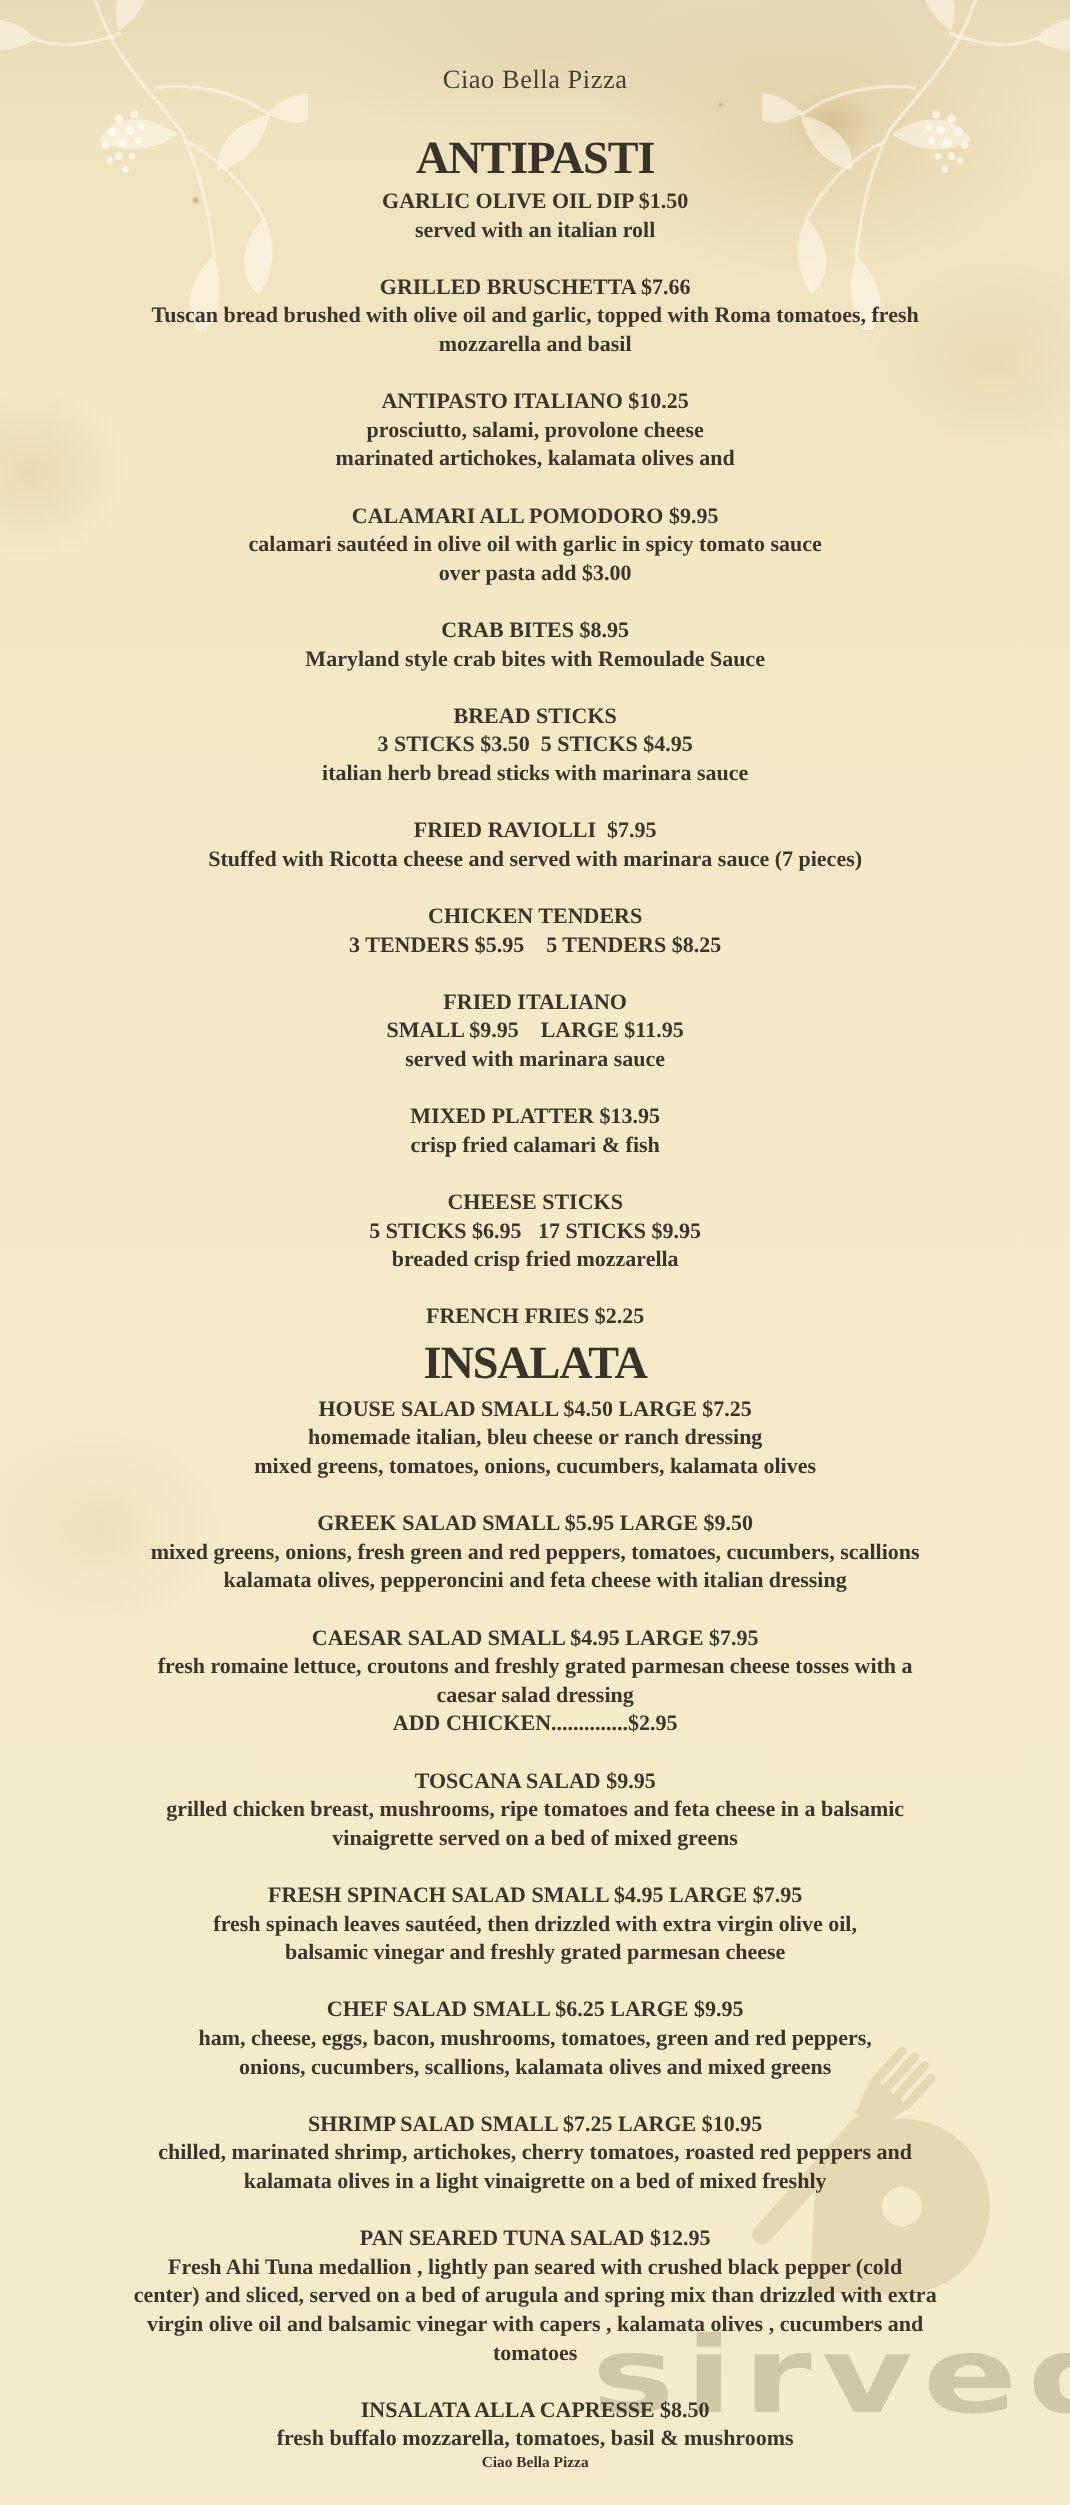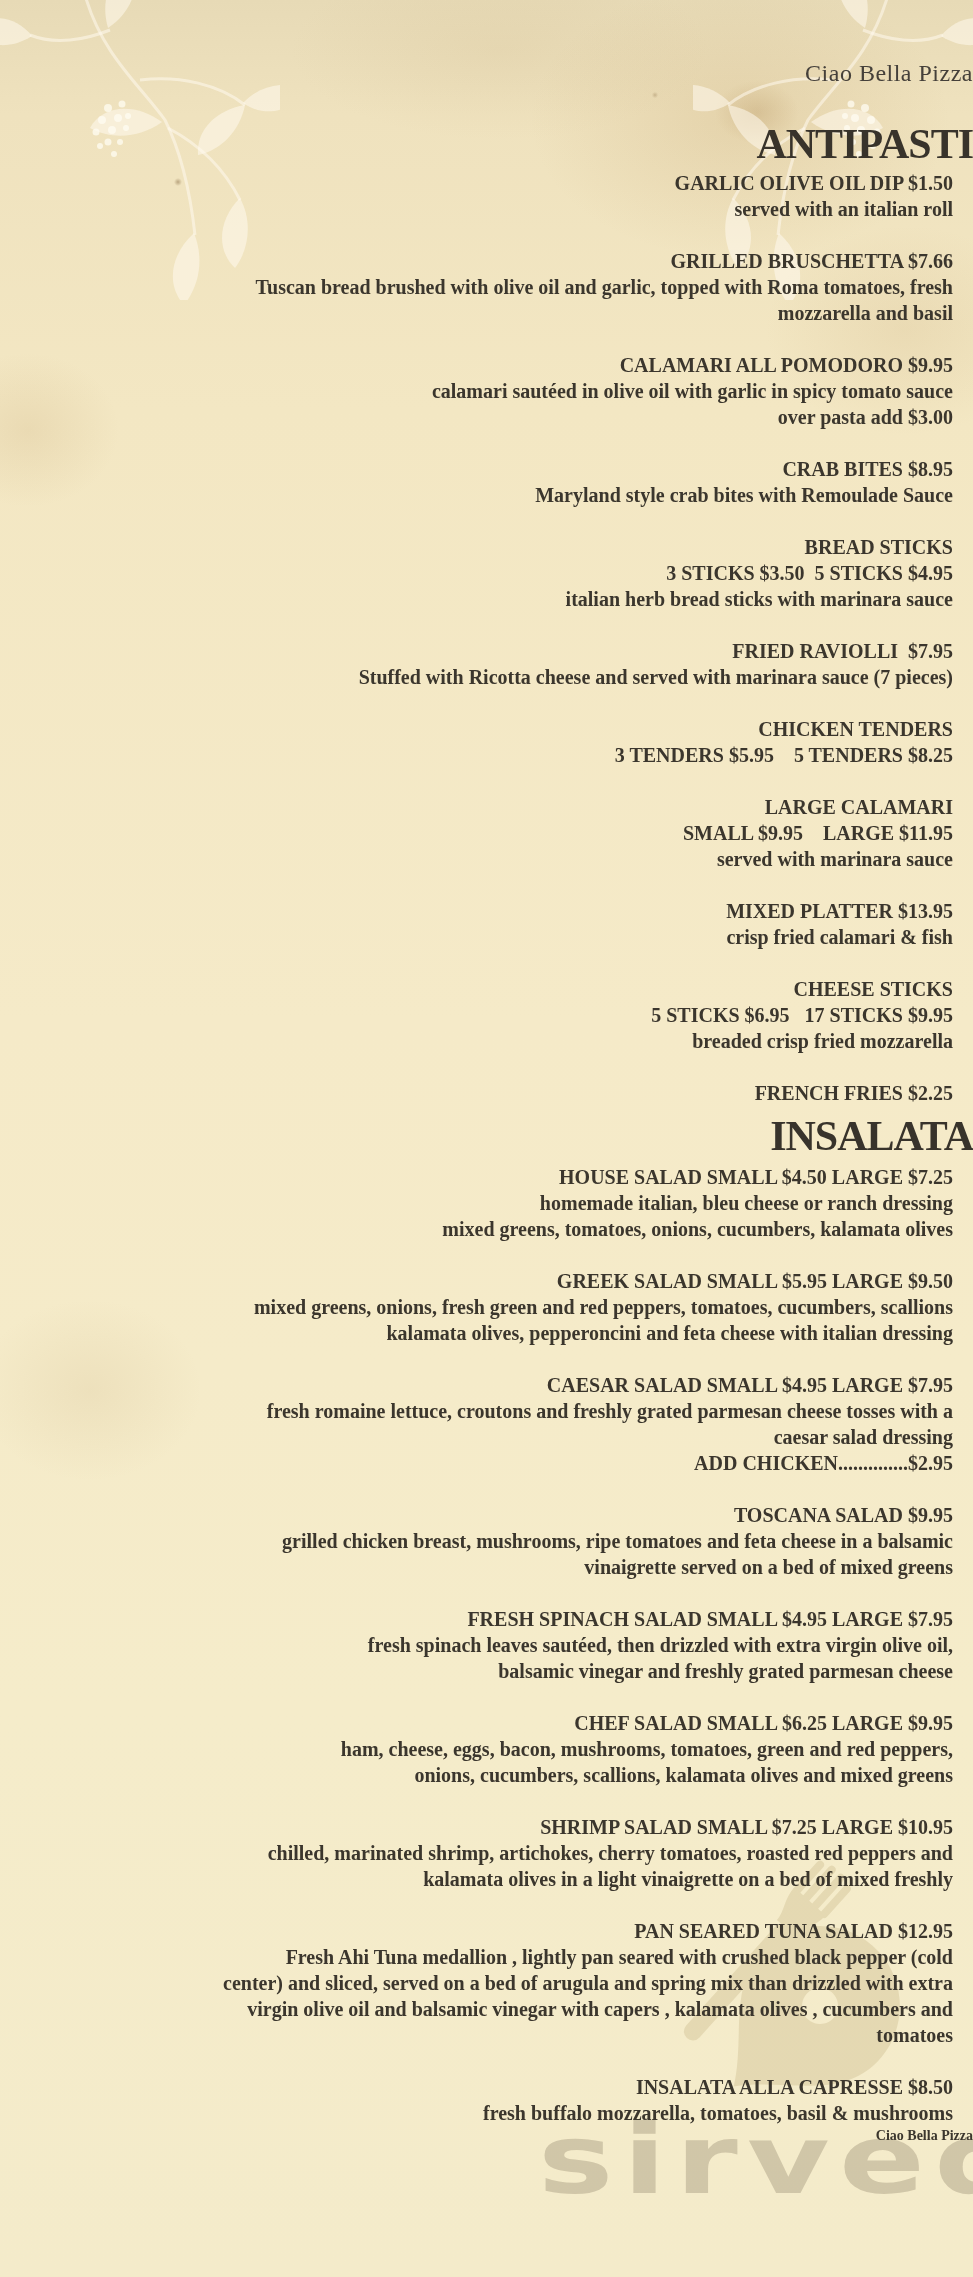--- a/index.html
+++ b/index.html
@@ -11,21 +11,21 @@
       radial-gradient(ellipse 60px 45px at 757px 112px, rgba(160,120,62,0.22), transparent 70%),
       radial-gradient(ellipse 200px 150px at 905px 330px, rgba(186,150,95,0.14), transparent 70%),
       radial-gradient(ellipse 130px 110px at 28px 430px, rgba(186,150,95,0.16), transparent 70%),
       radial-gradient(ellipse 160px 130px at 90px 1390px, rgba(180,148,95,0.12), transparent 70%),
       radial-gradient(circle 5px at 178px 182px, rgba(120,90,50,0.45), transparent 80%),
       radial-gradient(circle 4px at 655px 95px, rgba(120,90,50,0.30), transparent 80%),
       radial-gradient(ellipse 280px 120px at 500px 50px, rgba(200,175,130,0.15), transparent 75%),
       linear-gradient(180deg,#e7dab6 0%,#efe2be 5%,#f3e7c3 18%,#f5eac8 45%,#f5ecca 75%,#f4ebca 100%);
     font-family:"Liberation Serif", serif;
   }
-  .menu-page{position:absolute;inset:0;text-align:right;}
+  .menu-page{position:absolute;inset:0;text-align:center;}
   .restaurant-title{
     padding-top:60px;font-size:24px;line-height:26px;font-weight:normal;
     color:#45403a;letter-spacing:0.5px;
   }
   .section-title{
     font-weight:bold;font-size:42px;line-height:48px;letter-spacing:-1px;color:#38332b;margin:0;
   }
   .section-title.s0{margin-top:34px;}
   .section-title.s1{margin-top:6px;}
   .menu-item{margin-top:26px;}
@@ -148,20 +148,25 @@
         <div class="menu-item">
           <div class="line">GARLIC OLIVE OIL DIP $1.50</div>
           <div class="line">served with an italian roll</div>
         </div>
         <div class="menu-item">
           <div class="line">GRILLED BRUSCHETTA $7.66</div>
           <div class="line">Tuscan bread brushed with olive oil and garlic, topped with Roma tomatoes, fresh</div>
           <div class="line">mozzarella and basil</div>
         </div>
         <div class="menu-item">
+          <div class="line">ANTIPASTO ITALIANO $10.25</div>
+          <div class="line">prosciutto, salami, provolone cheese</div>
+          <div class="line">marinated artichokes, kalamata olives and</div>
+        </div>
+        <div class="menu-item">
           <div class="line">CALAMARI ALL POMODORO $9.95</div>
           <div class="line">calamari sautéed in olive oil with garlic in spicy tomato sauce</div>
           <div class="line">over pasta add $3.00</div>
         </div>
         <div class="menu-item">
           <div class="line">CRAB BITES $8.95</div>
           <div class="line">Maryland style crab bites with Remoulade Sauce</div>
         </div>
         <div class="menu-item">
           <div class="line">BREAD STICKS</div>
@@ -170,21 +175,21 @@
         </div>
         <div class="menu-item">
           <div class="line">FRIED RAVIOLLI  $7.95</div>
           <div class="line">Stuffed with Ricotta cheese and served with marinara sauce (7 pieces)</div>
         </div>
         <div class="menu-item">
           <div class="line">CHICKEN TENDERS</div>
           <div class="line">3 TENDERS $5.95    5 TENDERS $8.25</div>
         </div>
         <div class="menu-item">
-          <div class="line">LARGE CALAMARI</div>
+          <div class="line">FRIED ITALIANO</div>
           <div class="line">SMALL $9.95    LARGE $11.95</div>
           <div class="line">served with marinara sauce</div>
         </div>
         <div class="menu-item">
           <div class="line">MIXED PLATTER $13.95</div>
           <div class="line">crisp fried calamari &amp; fish</div>
         </div>
         <div class="menu-item">
           <div class="line">CHEESE STICKS</div>
           <div class="line">5 STICKS $6.95   17 STICKS $9.95</div>

